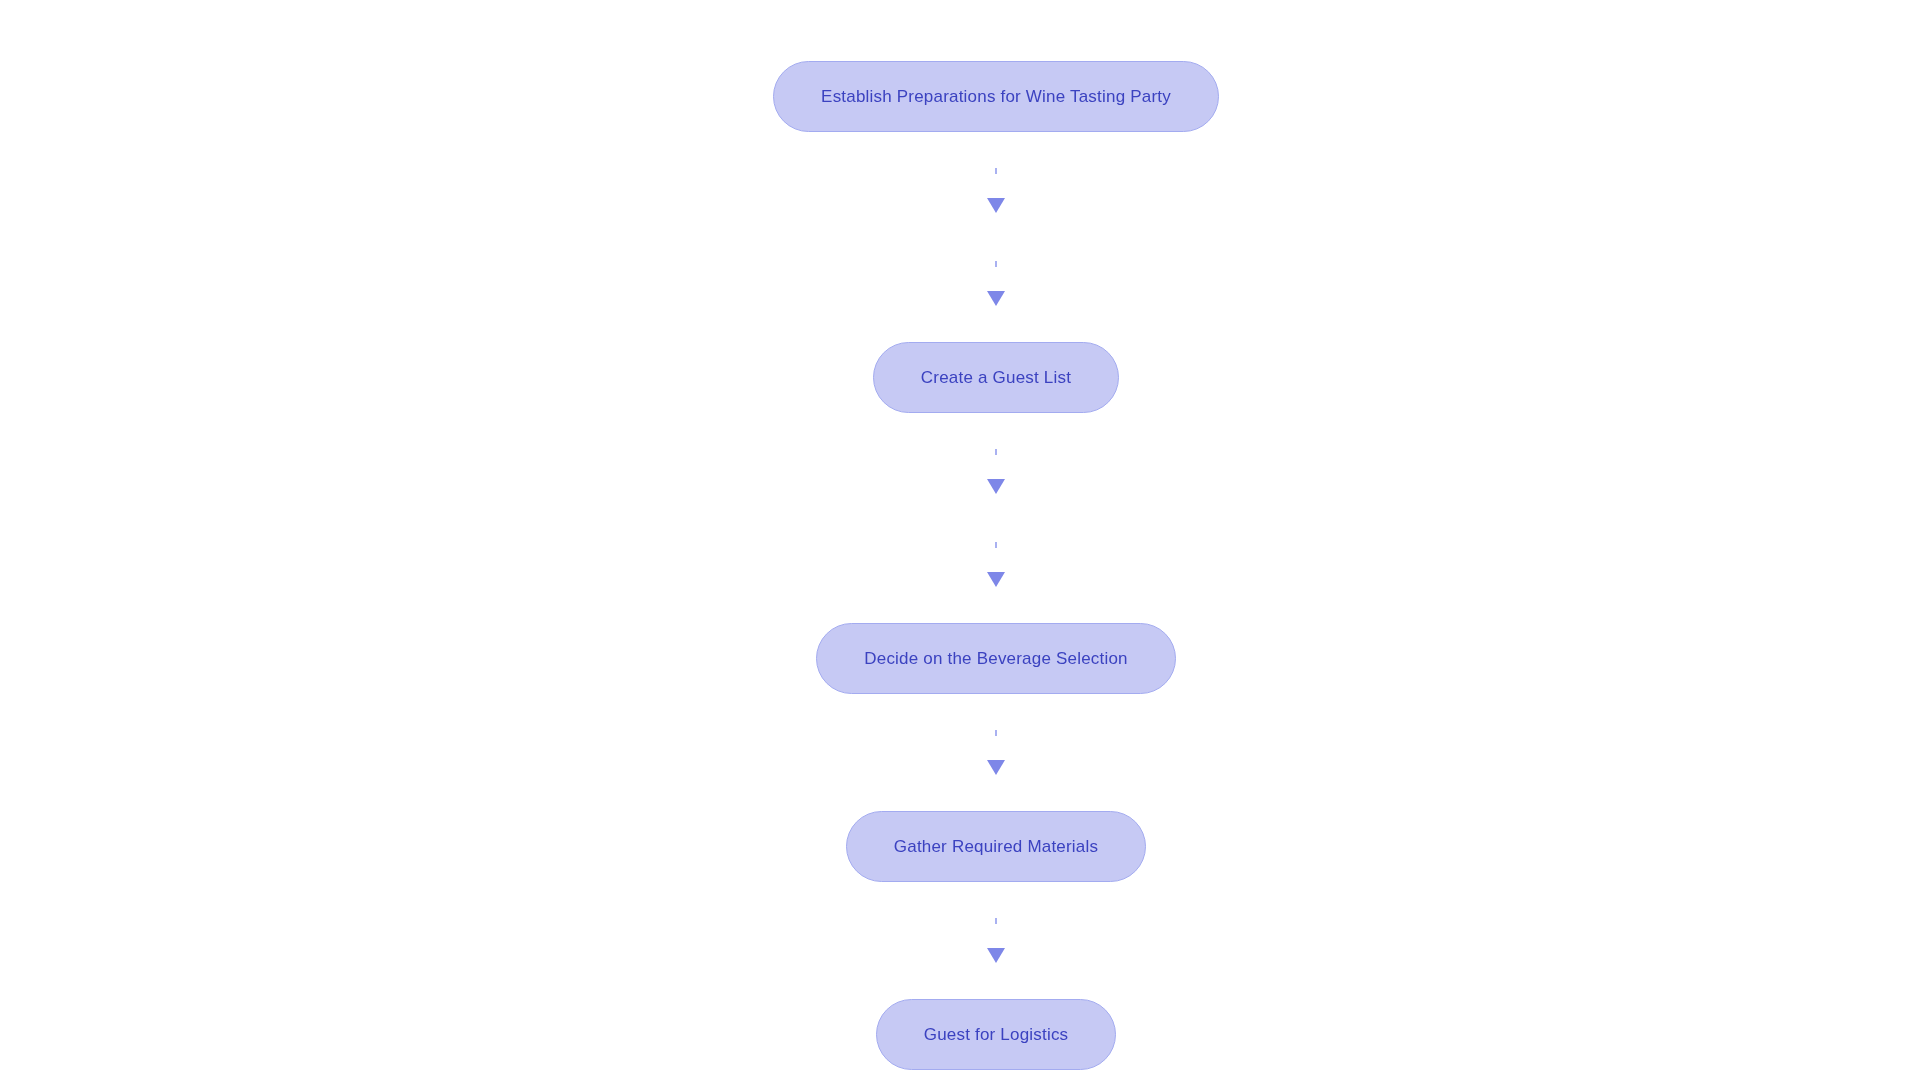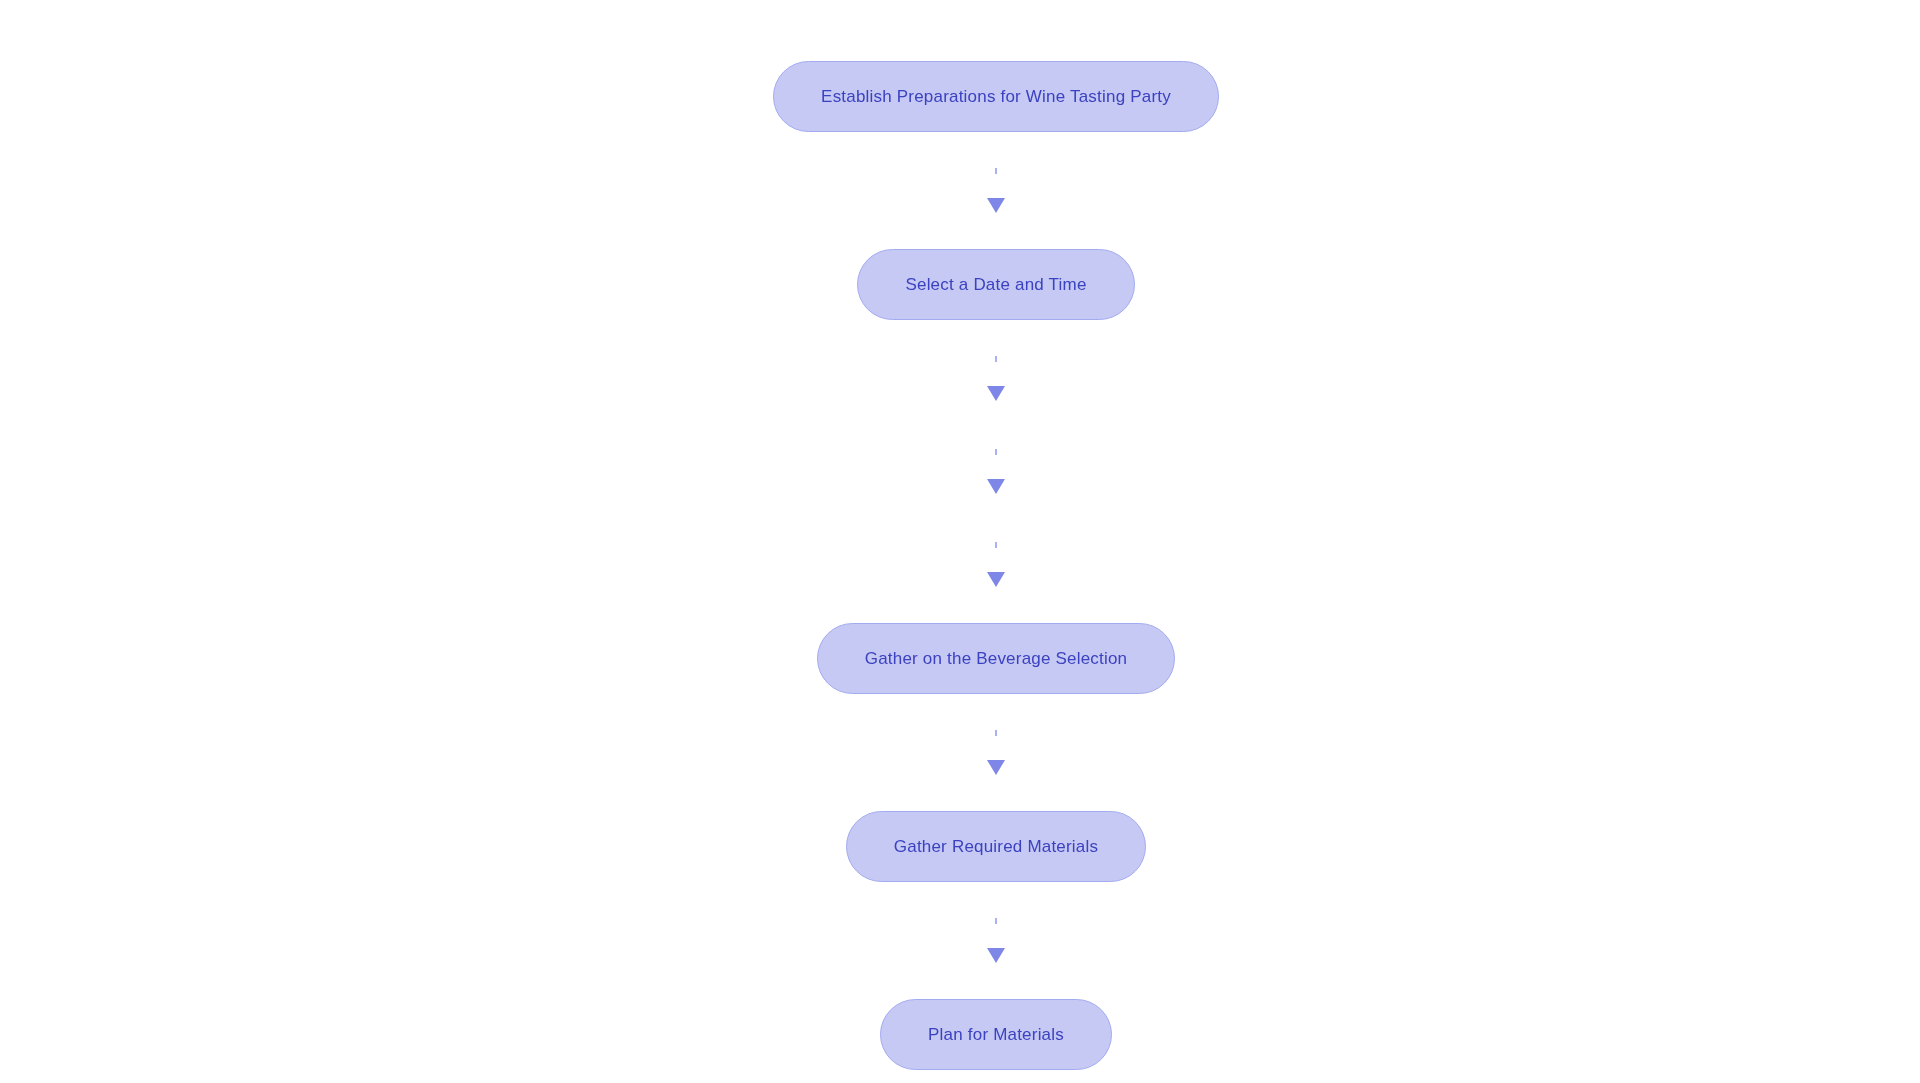--- a/index.html
+++ b/index.html
@@ -68,61 +68,61 @@
 
   <div class="flow-node">
     <span class="node-label">Establish Preparations for Wine Tasting Party</span>
   </div>
 
   <div class="flow-arrow">
     <div class="arrow-line"></div>
     <div class="arrowhead-icon"></div>
   </div>
 
+
+  <div class="flow-arrow">
+    <div class="arrow-line"></div>
+    <div class="arrowhead-icon"></div>
+  </div>
+
   <div class="flow-node">
-    <span class="node-label">Select a Date and Time</span>
+    <span class="node-label">Create a Guest List</span>
   </div>
 
   <div class="flow-arrow">
     <div class="arrow-line"></div>
     <div class="arrowhead-icon"></div>
   </div>
 
 
   <div class="flow-arrow">
     <div class="arrow-line"></div>
     <div class="arrowhead-icon"></div>
   </div>
 
-
-  <div class="flow-arrow">
-    <div class="arrow-line"></div>
-    <div class="arrowhead-icon"></div>
-  </div>
-
   <div class="flow-node">
-    <span class="node-label">Gather on the Beverage Selection</span>
+    <span class="node-label">Decide on the Beverage Selection</span>
   </div>
 
   <div class="flow-arrow">
     <div class="arrow-line"></div>
     <div class="arrowhead-icon"></div>
   </div>
 
   <div class="flow-node">
     <span class="node-label">Gather Required Materials</span>
   </div>
 
   <div class="flow-arrow">
     <div class="arrow-line"></div>
     <div class="arrowhead-icon"></div>
   </div>
 
   <div class="flow-node">
-    <span class="node-label">Plan for Materials</span>
+    <span class="node-label">Guest for Logistics</span>
   </div>
 
   <div class="flow-arrow">
     <div class="arrow-line"></div>
     <div class="arrowhead-icon"></div>
   </div>
 
 
 </div>
 

